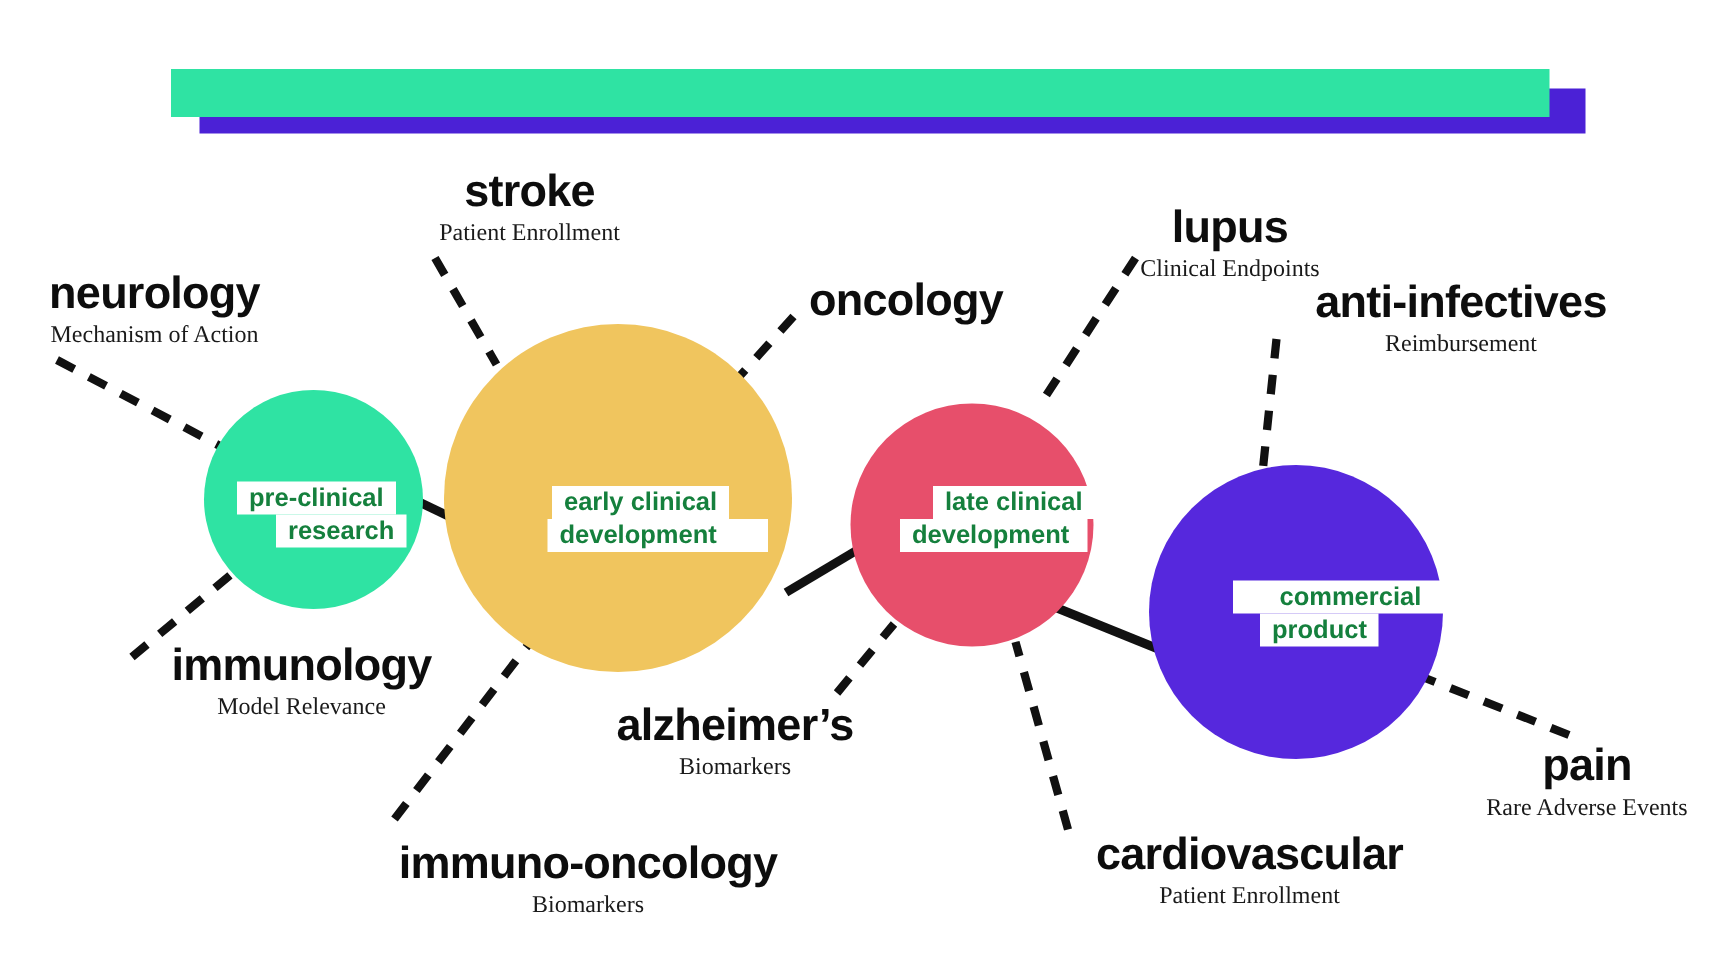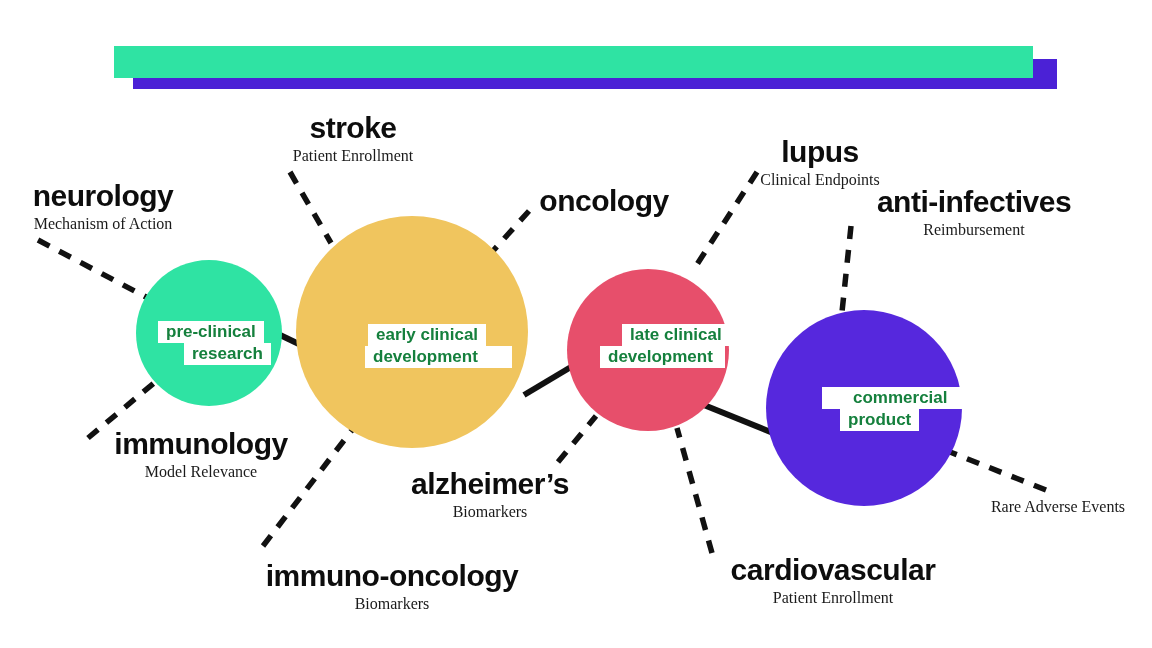--- a/index.html
+++ b/index.html
@@ -155,17 +155,18 @@
       </div>
       <div class="issue" style="left: 833px; top: 554px;">
         <span class="name">cardiovascular</span>
         <span class="detail">Patient Enrollment</span>
       </div>
       <div class="issue" style="left: 974px; top: 186px;">
         <span class="name">anti-infectives</span>
         <span class="detail">Reimbursement</span>
       </div>
       <div class="issue" style="left: 1058px; top: 495px;">
+        <span class="name">pain</span>
         <span class="detail">Rare Adverse Events</span>
       </div>
     </div>
 
 </div>
 
 </body></html>

